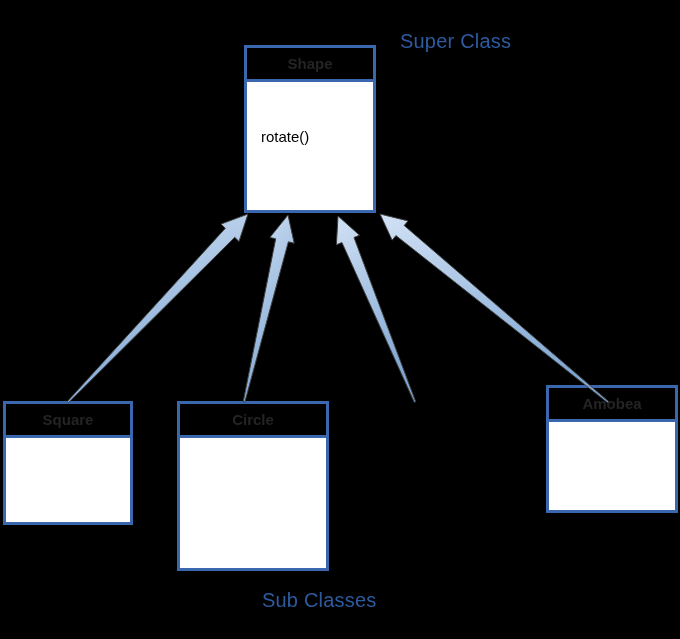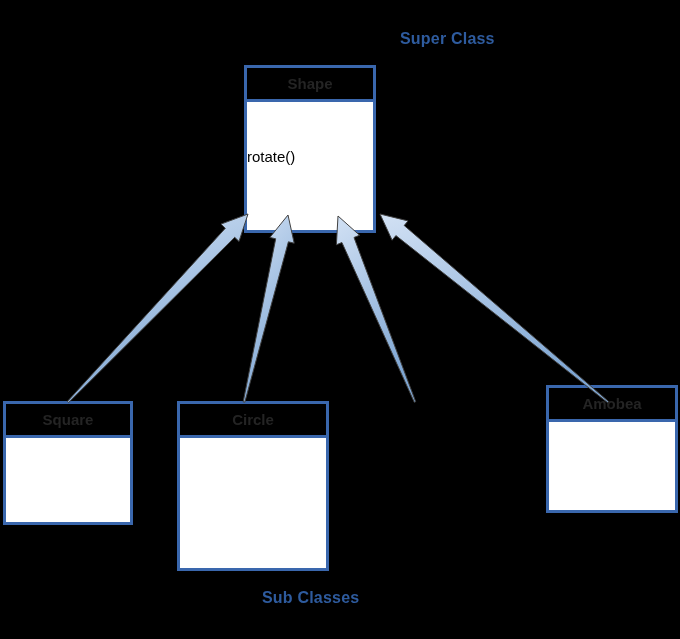--- a/index.html
+++ b/index.html
@@ -1,47 +1,47 @@
 <!DOCTYPE html>
 <html style="--border: #3a67ad; --header-text: #242424; --label: #2e5b9e;"><head>
 <meta charset="utf-8">
 <style>
   html,body{margin:0;padding:0;background:#000;}
   .stage{
     position:relative;width:680px;height:639px;background:#000;overflow:hidden;
     font-family:"Liberation Sans", sans-serif;
   }
   .floating-label{
-    position:absolute;font-size:16px;font-weight:bold;color:var(--label,#2e5b9e);
+    position:absolute;font-size:20px;font-weight:normal;color:var(--label,#2e5b9e);
     white-space:nowrap;letter-spacing:.2px;
   }
   .uml-box{
     position:absolute;box-sizing:border-box;border:3px solid var(--border,#3a67ad);
     background:#000;display:flex;flex-direction:column;
   }
   .uml-box .header{
     height:31px;flex:0 0 31px;display:flex;align-items:center;justify-content:center;
     background:#000;border-bottom:3px solid var(--border,#3a67ad);
   }
   .uml-box .header .title{
     font-size:15px;font-weight:bold;color:var(--header-text,#242424);
   }
   .uml-box .body{
     flex:1;background:#fff;color:#000;font-size:15px;line-height:21px;
   }
-  .uml-box .body.methods{padding:44px 4px 0 0;}
+  .uml-box .body.methods{padding:44px 4px 0 14px;}
   .method-line{white-space:nowrap;}
   #arrow-layer{position:absolute;left:0;top:0;pointer-events:none;}
 </style>
 </head>
 <body>
 
 <div class="stage">
 
-  <div class="uml-box" style="left:244px;top:45px;width:132px;height:168px;margin-top:20px;">
+  <div class="uml-box" style="left:244px;top:45px;width:132px;height:168px;">
     <div class="header">
       <span class="title">Shape</span>
     </div>
     <div class="body methods">
       <div class="method-line">rotate()</div>
     </div>
   </div>
 
   <div class="uml-box" style="left:3px;top:401px;width:130px;height:124px;">
     <div class="header">

